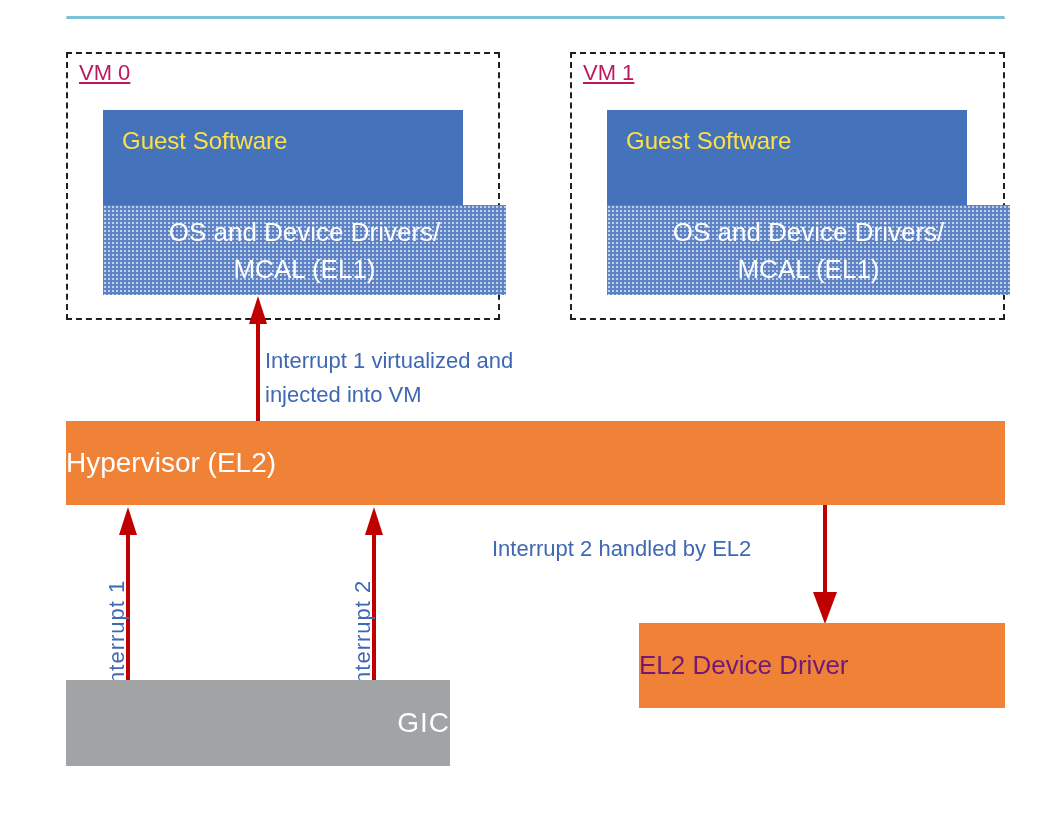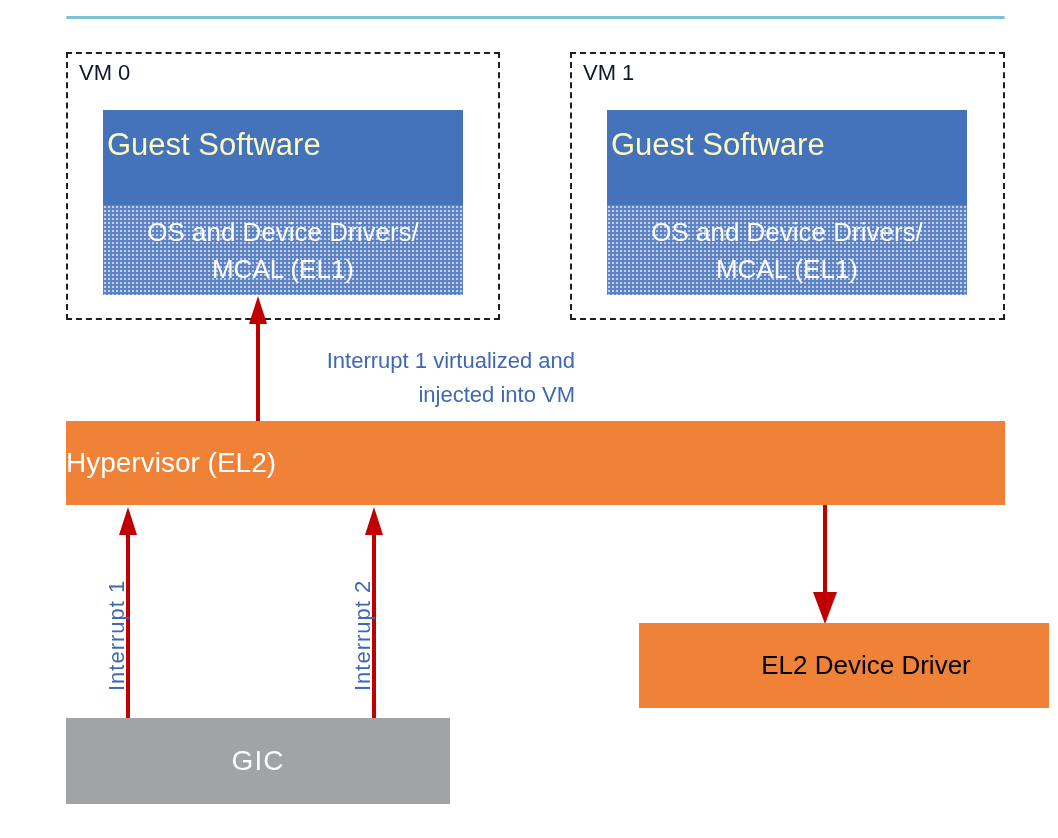--- a/index.html
+++ b/index.html
@@ -8,57 +8,57 @@
     font-family:"Liberation Sans", sans-serif; overflow:hidden;
   }
   .top-line { position:absolute; left:66px; top:16px; width:939px; height:3px;
     background:var(--teal); border-radius:2px; }
 
   
   .vm { position:absolute; top:52px; height:268px; border:2.5px dashed #1f1f1f;
     box-sizing:border-box; background:#fff; }
   .vm0 { left:66px; width:434px; }
   .vm1 { left:570px; width:435px; }
-  .vm-label { position:absolute; left:11px; top:6px; font-size:22px; color:#0f172a; }
+  .vm-label { position:absolute; left:11px; top:6px; font-size:22px; color:#be185d;text-decoration:underline; }
 
   .guest { position:absolute; left:35px; top:56px; width:360px; height:96px;
-    background:var(--blue); color:#fef9c3; font-size:31px; box-sizing:border-box;
-    padding:17px 0 0 4px; }
-  .os { position:absolute; left:35px; top:151px; width:360px; height:90px;
+    background:var(--blue); color:#fde047; font-size:24px; box-sizing:border-box;
+    padding:17px 0 0 19px; }
+  .os { position:absolute; left:35px; top:151px; width:403px; height:90px;
     background-color:var(--blue-pattern);
     background-image:radial-gradient(rgba(255,255,255,0.62) 0.9px, rgba(255,255,255,0) 1.6px);
     background-size:4px 4px;
     color:#fff; font-size:26px; text-align:center; box-sizing:border-box;
     padding-top:9px; line-height:37px; }
 
   
   .aline { position:absolute; width:4px; background:var(--red); }
   .ahead-up { position:absolute; width:0; height:0;
     border-left:9px solid transparent; border-right:9px solid transparent;
     border-bottom:28px solid var(--red); }
   .ahead-down { position:absolute; width:0; height:0;
     border-left:12px solid transparent; border-right:12px solid transparent;
     border-top:32px solid var(--red); }
 
   .note { position:absolute; color:var(--text-blue); font-size:22px;
-    line-height:34px; text-align:right; }
+    line-height:34px; text-align:left; }
 
   .v-label { position:absolute; color:var(--text-blue); font-size:22px;
     writing-mode:vertical-rl; transform:rotate(180deg); letter-spacing:1px; }
 
   .hypervisor { position:absolute; left:66px; top:421px; width:939px; height:84px;
     background:var(--orange); color:#fff; font-size:28px; text-align:left;
     line-height:84px; }
 
   .el2box { position:absolute; left:639px; top:623px; width:366px; height:85px;
-    background:var(--orange); color:#000000; font-size:26px; text-align:center;
-    line-height:85px;padding-left:44px; }
+    background:var(--orange); color:#701a75; font-size:26px; text-align:left;
+    line-height:85px; }
 
-  .gic { position:absolute; left:66px; top:718px; width:384px; height:86px;
-    background:var(--gray); color:#fdfdfd; font-size:28px; text-align:center;
+  .gic { position:absolute; left:66px; top:680px; width:384px; height:86px;
+    background:var(--gray); color:#fdfdfd; font-size:28px; text-align:right;
     line-height:86px; letter-spacing:1px; }
 
   .watermark { position:absolute; left:818px; top:764px; font-size:30px;
     color:rgba(255,255,255,0.92); letter-spacing:2px; white-space:nowrap;
     text-shadow:2px 3px 3px rgba(110,110,110,0.55), -1px -1px 1px rgba(160,160,160,0.25); }
 </style>
 </head>
 <body>
 
 <div class="canvas">
@@ -99,20 +99,21 @@
 
   <div class="ahead-up" style="left:119px; top:507px;"></div>
   <div class="aline" style="left:126px; top:531px; height:191px;"></div>
   <div class="v-label" style="left:104px; top:545px; width:26px; height:146px;">Interrupt 1</div>
 
   <div class="ahead-up" style="left:365px; top:507px;"></div>
   <div class="aline" style="left:372px; top:531px; height:191px;"></div>
   <div class="v-label" style="left:350px; top:545px; width:26px; height:146px;">Interrupt 2</div>
 
   <div class="note" style="left:492px; top:532px; width:320px;">
+    <div>Interrupt 2 handled by EL2</div>
   </div>
 
   <div class="aline" style="left:823px; top:505px; height:90px;"></div>
   <div class="ahead-down" style="left:813px; top:592px;"></div>
 
   <div class="el2box">EL2 Device Driver</div>
 
   <div class="gic">GIC</div>
 
 

